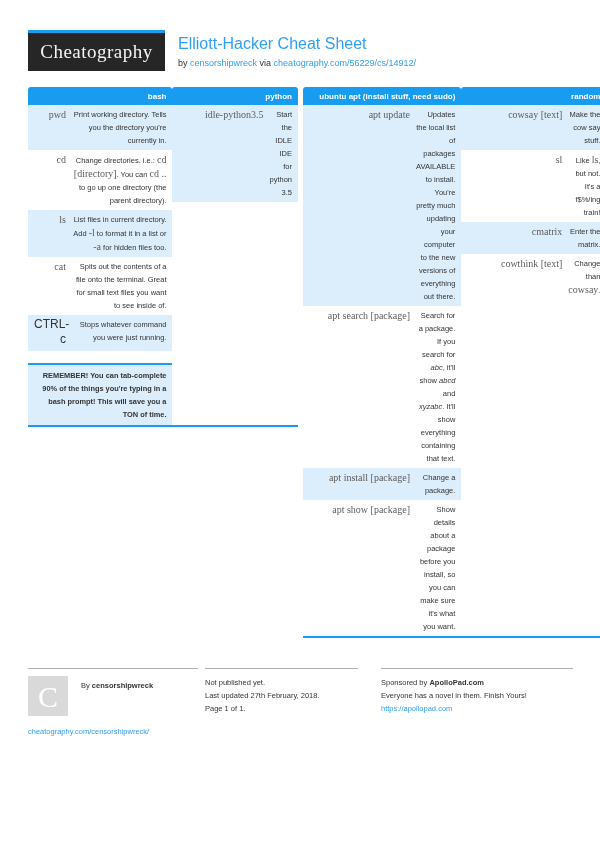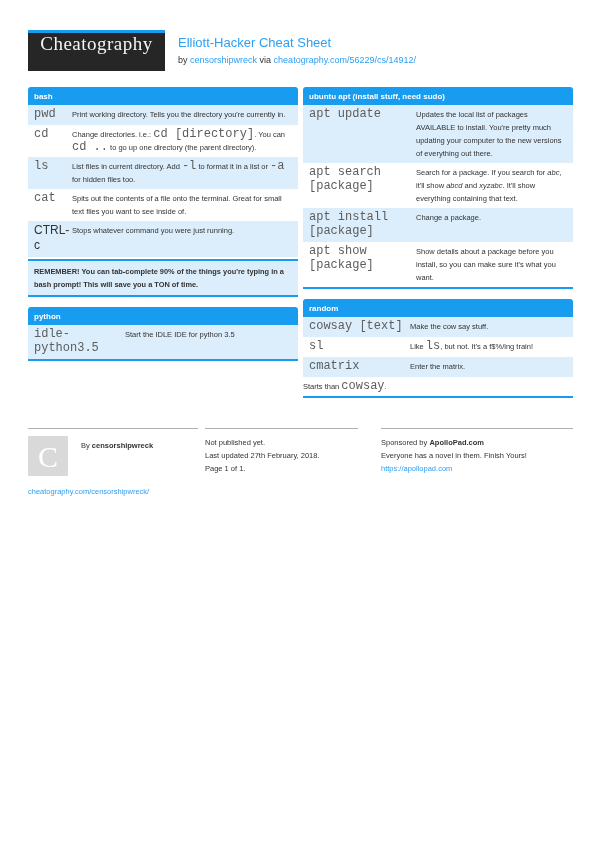--- a/index.html
+++ b/index.html
@@ -19,52 +19,52 @@
     position:relative;overflow:hidden;
   }
   .page{padding:30px 27px 0 28px;}
 
   
   .header{display:flex;align-items:flex-start;}
   .logo{
     width:137px;height:38px;background:var(--logo-bg);
     border-top:3px solid var(--accent);
     color:#f5f5f5;font-family:"Liberation Serif",serif;font-size:19px;
-    display:flex;justify-content:center;letter-spacing:.5px;
+    display:flex;align-items:center;justify-content:center;letter-spacing:.5px;
   }
   .title-block{margin-left:13px;padding-top:5px;}
-  .title{display:block;color:var(--link);font-size:13px;text-decoration:none;}
+  .title{display:block;color:var(--link);font-size:16px;text-decoration:none;}
   .byline{font-size:9px;margin-top:5px;color:var(--text);}
   .byline a{color:var(--link);text-decoration:none;}
 
   
   .columns{display:flex;gap:5px;margin-top:16px;align-items:flex-start;}
-  .col{width:270px;display:flex;flex-direction:column;}
+  .col{width:270px;display:flex;text-align:right;}
 
   .card{margin-bottom:10px;border-bottom:2px solid var(--accent);}
   .card-header{
     background:var(--accent);color:#fff;font-weight:bold;font-size:8px;
     padding:5px 6px 4px 6px;border-radius:3px 3px 0 0;line-height:9px;
   }
   .row{display:flex;}
   .row.odd{background:var(--row-alt);}
   .row.even{background:#ffffff;}
   .cmd{
     flex:0 0 auto;box-sizing:border-box;padding:3px 6px;
     font-size:7px;line-height:13px;color:var(--cmd);
     font-family:"Liberation Mono",monospace;
   }
   .cmd span{font-family:"Liberation Sans",sans-serif;font-size:12px;color:var(--text);}
   .desc{
     flex:1;padding:3px 6px 3px 0;font-size:7.5px;line-height:13px;color:var(--text);
   }
-  code{font-family:Liberation Mono, monospace;font-size:12px;color:var(--cmd);}
+  code{font-family:Liberation Serif, serif;font-size:10px;color:var(--cmd);}
   em{font-style:italic;}
   .note{
-    margin-top:2px;border-top:2px solid var(--accent);
+    margin-top:12px;border-top:2px solid var(--accent);
     background:var(--row-alt);font-weight:bold;
     font-size:7.4px;line-height:13px;padding:4px 6px;
   }
 
   
   .footer{display:flex;margin-top:20px;}
   .fcol{border-top:1px solid var(--divider);padding-top:7px;font-size:7.5px;line-height:13px;}
   .fcol a{color:var(--link);text-decoration:none;}
   .fcol1{width:170px;}
   .fcol2{width:153px;margin-left:7px;}
@@ -161,21 +161,22 @@
           </div>
           <div class="row even">
             <div class="cmd" style="width: 107px;"><code>sl</code></div>
             <div class="desc"><span>Like </span><code>ls</code><span>, but not. It's a f$%/ing train!</span></div>
           </div>
           <div class="row odd">
             <div class="cmd" style="width: 107px;"><code>cmatrix</code></div>
             <div class="desc"><span>Enter the matrix.</span></div>
           </div>
           <div class="row even">
-            <div class="desc"><span>Starts than </span><code>cowsay</code><span>.</span></div>
+            <div class="cmd" style="width: 107px;"><code>cowthink [text]</code></div>
+            <div class="desc"><span>Change than </span><code>cowsay</code><span>.</span></div>
           </div>
         </section>
       </div>
   </div>
 
   <div class="footer">
     <div class="fcol fcol1">
       <div class="f1row">
         <div class="avatar">
           <span>C</span>

